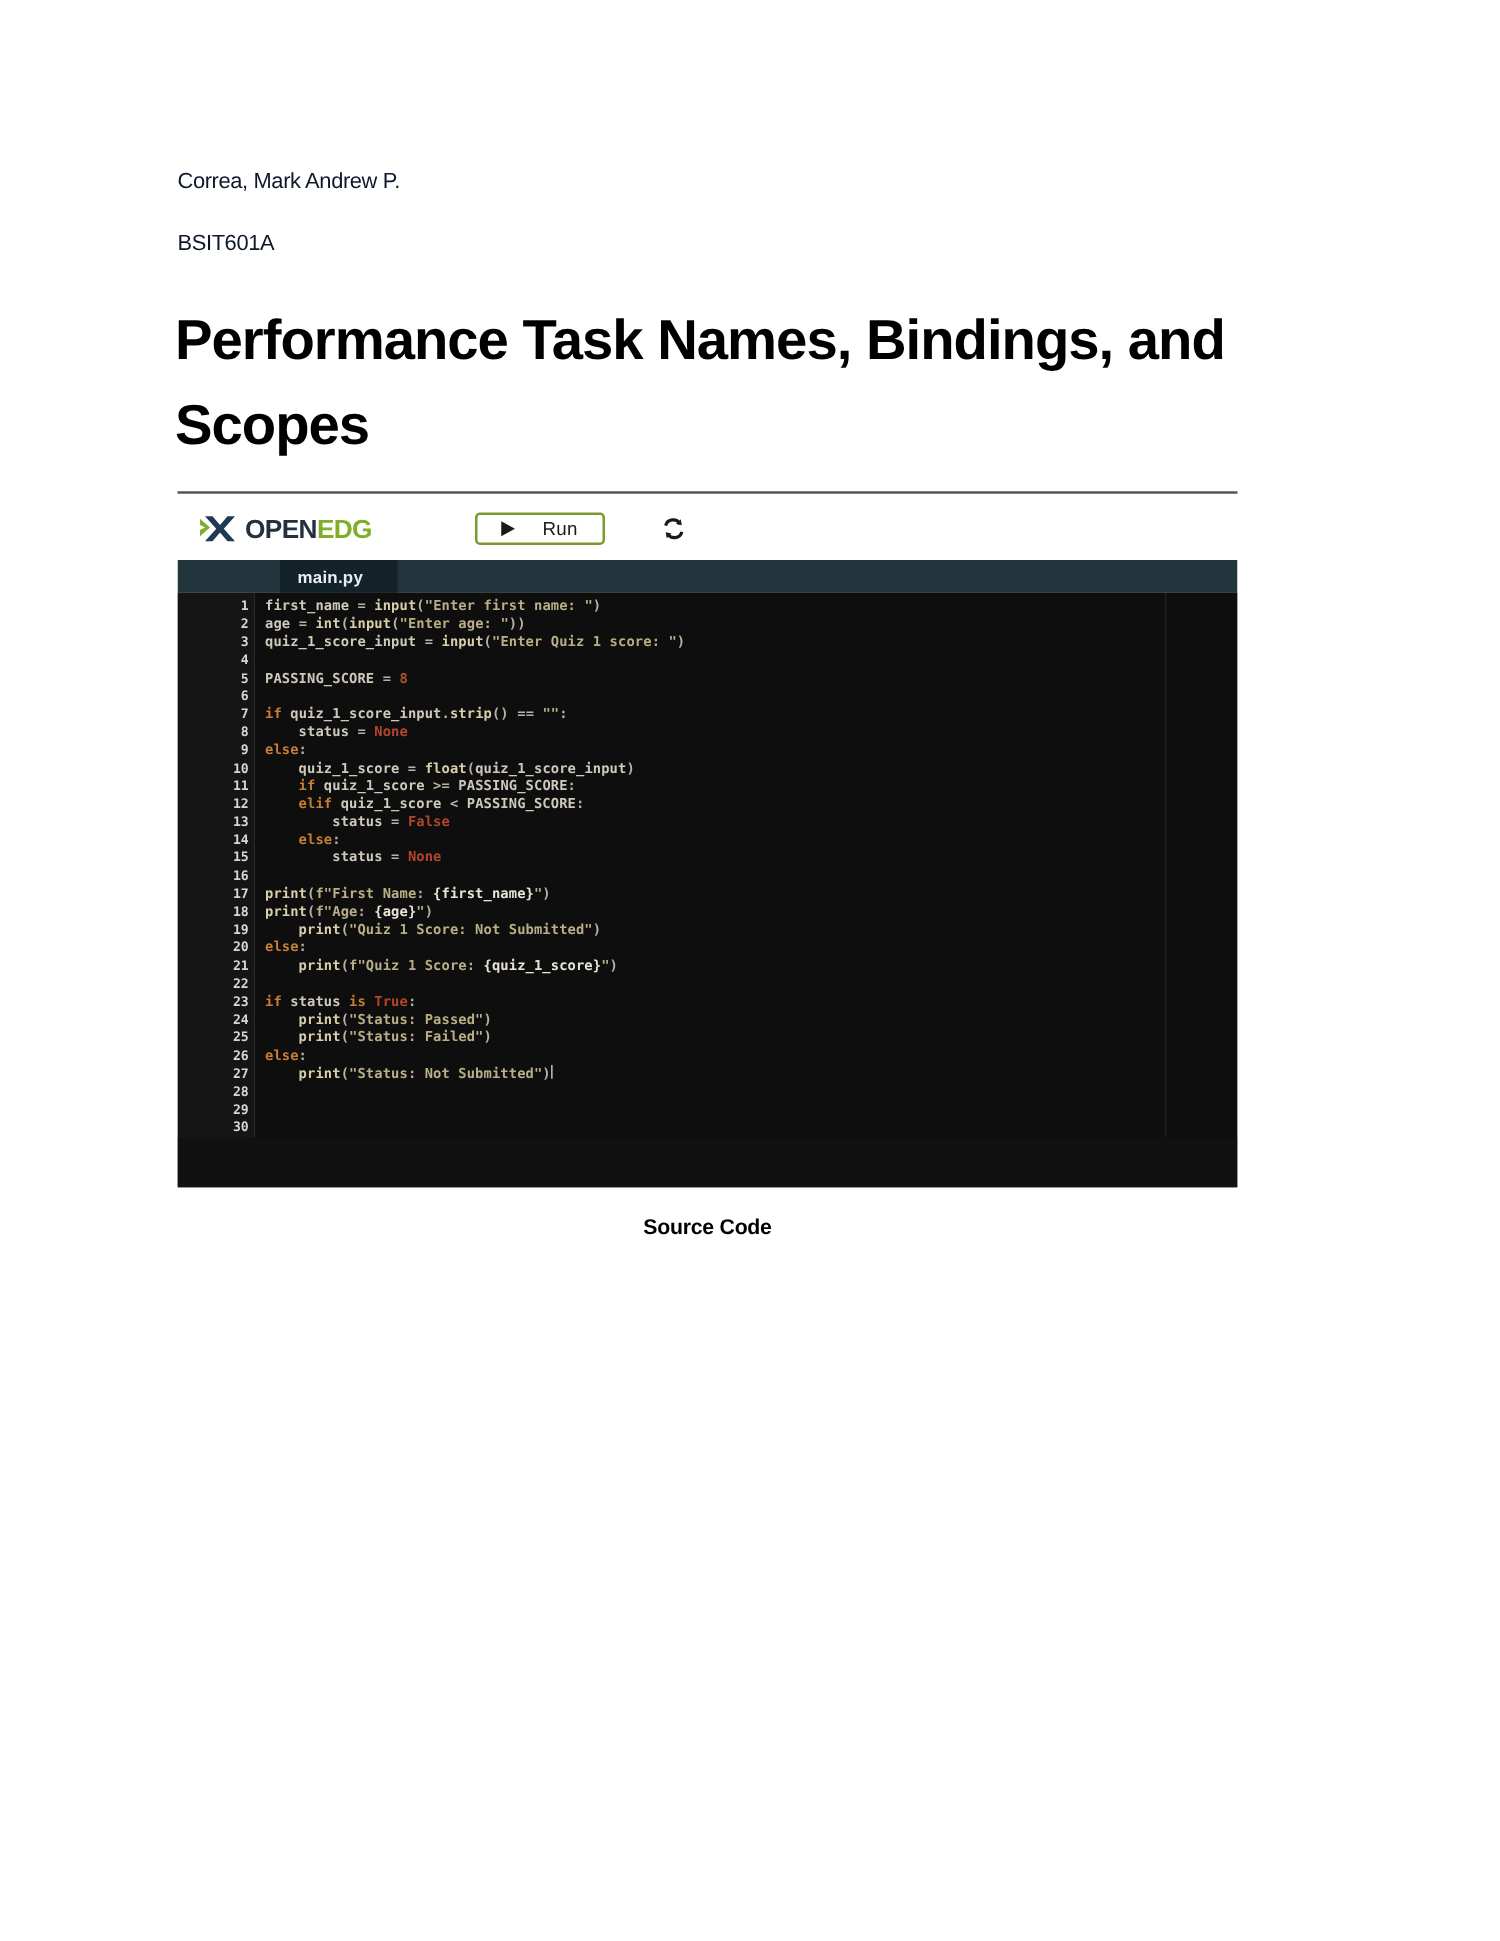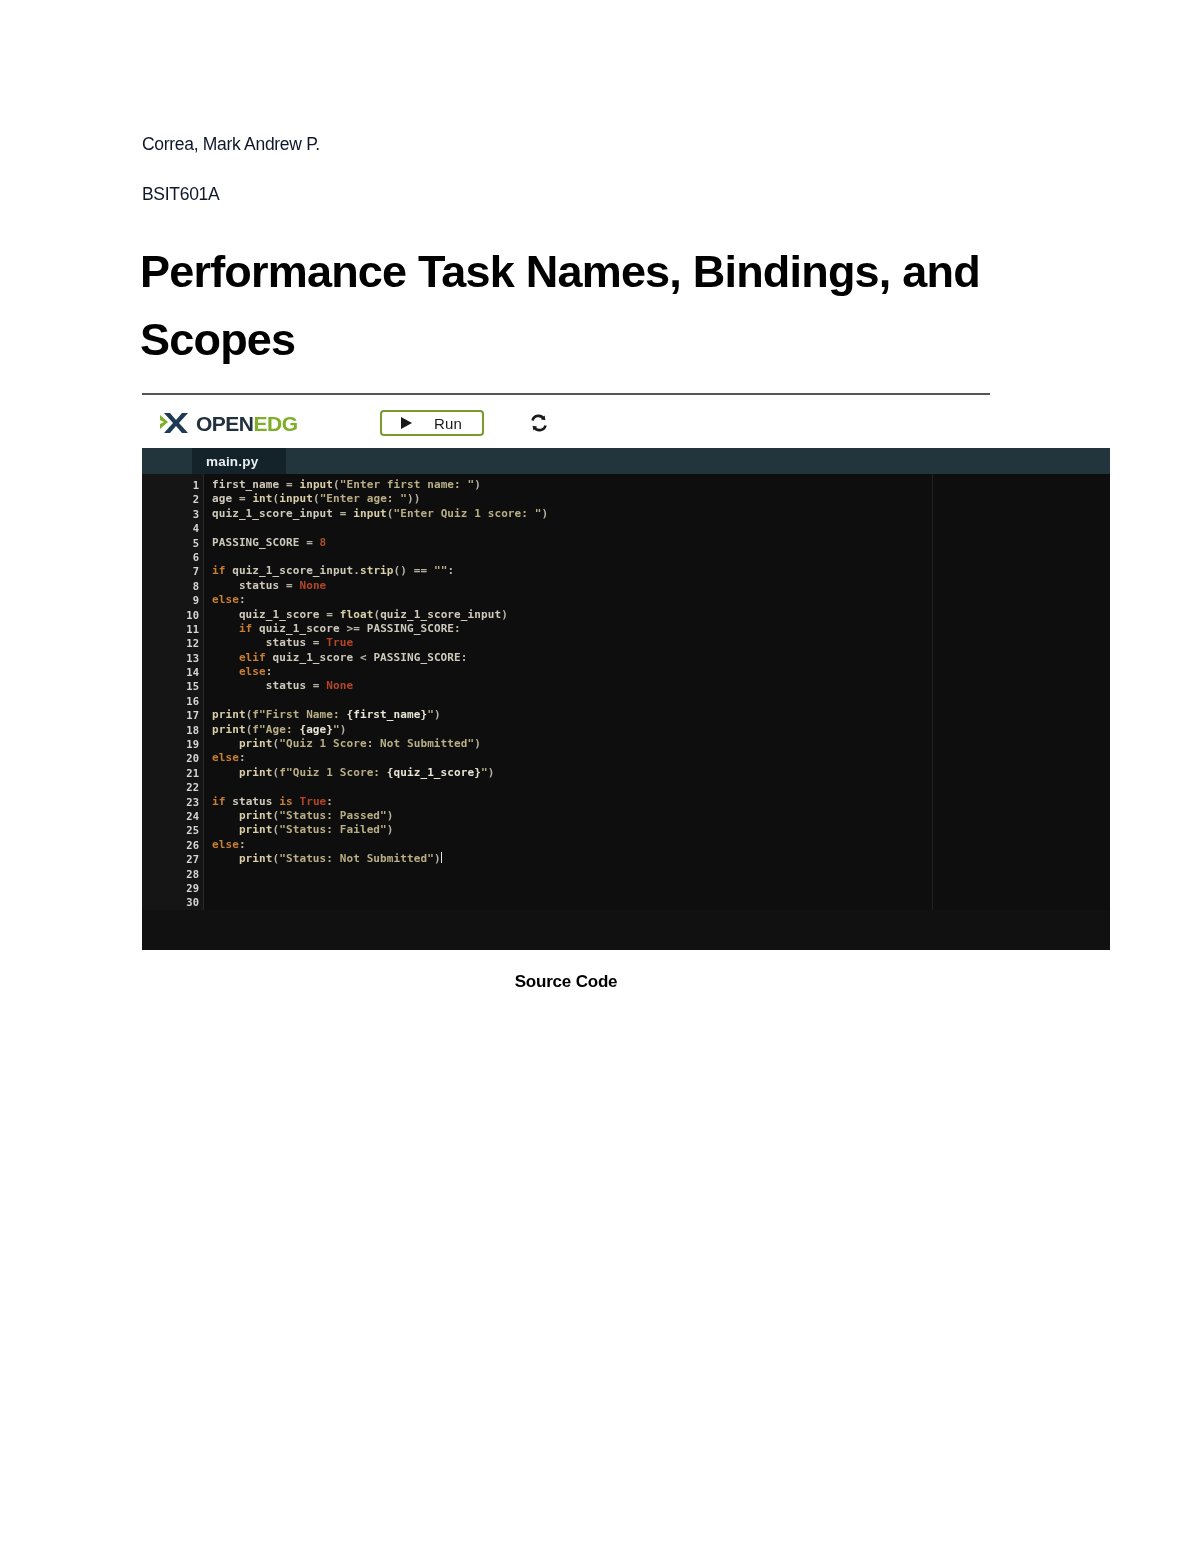--- a/index.html
+++ b/index.html
@@ -61,21 +61,21 @@
     width: 848px;
     height: 2px;
     background: #555555;
   }
 
   
   .ide {
     position: absolute;
     left: 142px;
     top: 398px;
-    width: 968px;
+    width: 848px;
     height: 552px;
     background: #ffffff;
     overflow: hidden;
   }
 
   .ide-toolbar {
     position: relative;
     height: 50px;
     background: #ffffff;
     display: flex;
@@ -142,20 +142,21 @@
     cursor: pointer;
   }
 
   
   .ide-tabs {
     position: relative;
     height: 26px;
     background: #22353c;
     display: flex;
     align-items: stretch;
+    padding-left: 32px;
   }
   .tab-spacer { width: 50px; flex: none; }
   .ide-tab {
     background: #14222a;
     color: #e8eef0;
     font-size: 13.5px;
     font-weight: 700;
     display: flex;
     align-items: center;
     padding: 0 28px 0 14px;
@@ -352,22 +353,22 @@
           <div class="code-line"><span class="t-var">age</span>&nbsp;<span class="t-op">=</span>&nbsp;<span class="t-fn">int</span><span class="t-op">(</span><span class="t-fn">input</span><span class="t-op">(</span><span class="t-str">"Enter age: "</span><span class="t-op">)</span><span class="t-op">)</span></div>
           <div class="code-line"><span class="t-var">quiz_1_score_input</span>&nbsp;<span class="t-op">=</span>&nbsp;<span class="t-fn">input</span><span class="t-op">(</span><span class="t-str">"Enter Quiz 1 score: "</span><span class="t-op">)</span></div>
           <div class="code-line">&nbsp;</div>
           <div class="code-line"><span class="t-var">PASSING_SCORE</span>&nbsp;<span class="t-op">=</span>&nbsp;<span class="t-num">8</span></div>
           <div class="code-line">&nbsp;</div>
           <div class="code-line"><span class="t-kw">if</span>&nbsp;<span class="t-var">quiz_1_score_input</span><span class="t-op">.</span><span class="t-fn">strip</span><span class="t-op">(</span><span class="t-op">)</span>&nbsp;<span class="t-op">=</span><span class="t-op">=</span>&nbsp;<span class="t-str">""</span><span class="t-op">:</span></div>
           <div class="code-line">&nbsp;&nbsp;&nbsp;&nbsp;<span class="t-var">status</span>&nbsp;<span class="t-op">=</span>&nbsp;<span class="t-const">None</span></div>
           <div class="code-line"><span class="t-kw">else</span><span class="t-op">:</span></div>
           <div class="code-line">&nbsp;&nbsp;&nbsp;&nbsp;<span class="t-var">quiz_1_score</span>&nbsp;<span class="t-op">=</span>&nbsp;<span class="t-fn">float</span><span class="t-op">(</span><span class="t-var">quiz_1_score_input</span><span class="t-op">)</span></div>
           <div class="code-line">&nbsp;&nbsp;&nbsp;&nbsp;<span class="t-kw">if</span>&nbsp;<span class="t-var">quiz_1_score</span>&nbsp;<span class="t-op">&gt;</span><span class="t-op">=</span>&nbsp;<span class="t-var">PASSING_SCORE</span><span class="t-op">:</span></div>
-          <div class="code-line">&nbsp;&nbsp;&nbsp;&nbsp;&nbsp;&nbsp;&nbsp;&nbsp;<span class="t-var">status</span>&nbsp;<span class="t-op">=</span>&nbsp;<span class="t-const">True</span></div>
           <div class="code-line">&nbsp;&nbsp;&nbsp;&nbsp;<span class="t-kw">elif</span>&nbsp;<span class="t-var">quiz_1_score</span>&nbsp;<span class="t-op">&lt;</span>&nbsp;<span class="t-var">PASSING_SCORE</span><span class="t-op">:</span></div>
+          <div class="code-line">&nbsp;&nbsp;&nbsp;&nbsp;&nbsp;&nbsp;&nbsp;&nbsp;<span class="t-var">status</span>&nbsp;<span class="t-op">=</span>&nbsp;<span class="t-const">False</span></div>
           <div class="code-line">&nbsp;&nbsp;&nbsp;&nbsp;<span class="t-kw">else</span><span class="t-op">:</span></div>
           <div class="code-line">&nbsp;&nbsp;&nbsp;&nbsp;&nbsp;&nbsp;&nbsp;&nbsp;<span class="t-var">status</span>&nbsp;<span class="t-op">=</span>&nbsp;<span class="t-const">None</span></div>
           <div class="code-line">&nbsp;</div>
           <div class="code-line"><span class="t-fn">print</span><span class="t-op">(</span><span class="t-str">f"First Name: </span><span class="t-fstr">{first_name}</span><span class="t-str">"</span><span class="t-op">)</span></div>
           <div class="code-line"><span class="t-fn">print</span><span class="t-op">(</span><span class="t-str">f"Age: </span><span class="t-fstr">{age}</span><span class="t-str">"</span><span class="t-op">)</span></div>
           <div class="code-line">&nbsp;&nbsp;&nbsp;&nbsp;<span class="t-fn">print</span><span class="t-op">(</span><span class="t-str">"Quiz 1 Score: Not Submitted"</span><span class="t-op">)</span></div>
           <div class="code-line"><span class="t-kw">else</span><span class="t-op">:</span></div>
           <div class="code-line">&nbsp;&nbsp;&nbsp;&nbsp;<span class="t-fn">print</span><span class="t-op">(</span><span class="t-str">f"Quiz 1 Score: </span><span class="t-fstr">{quiz_1_score}</span><span class="t-str">"</span><span class="t-op">)</span></div>
           <div class="code-line">&nbsp;</div>
           <div class="code-line"><span class="t-kw">if</span>&nbsp;<span class="t-var">status</span>&nbsp;<span class="t-kw">is</span>&nbsp;<span class="t-const">True</span><span class="t-op">:</span></div>

